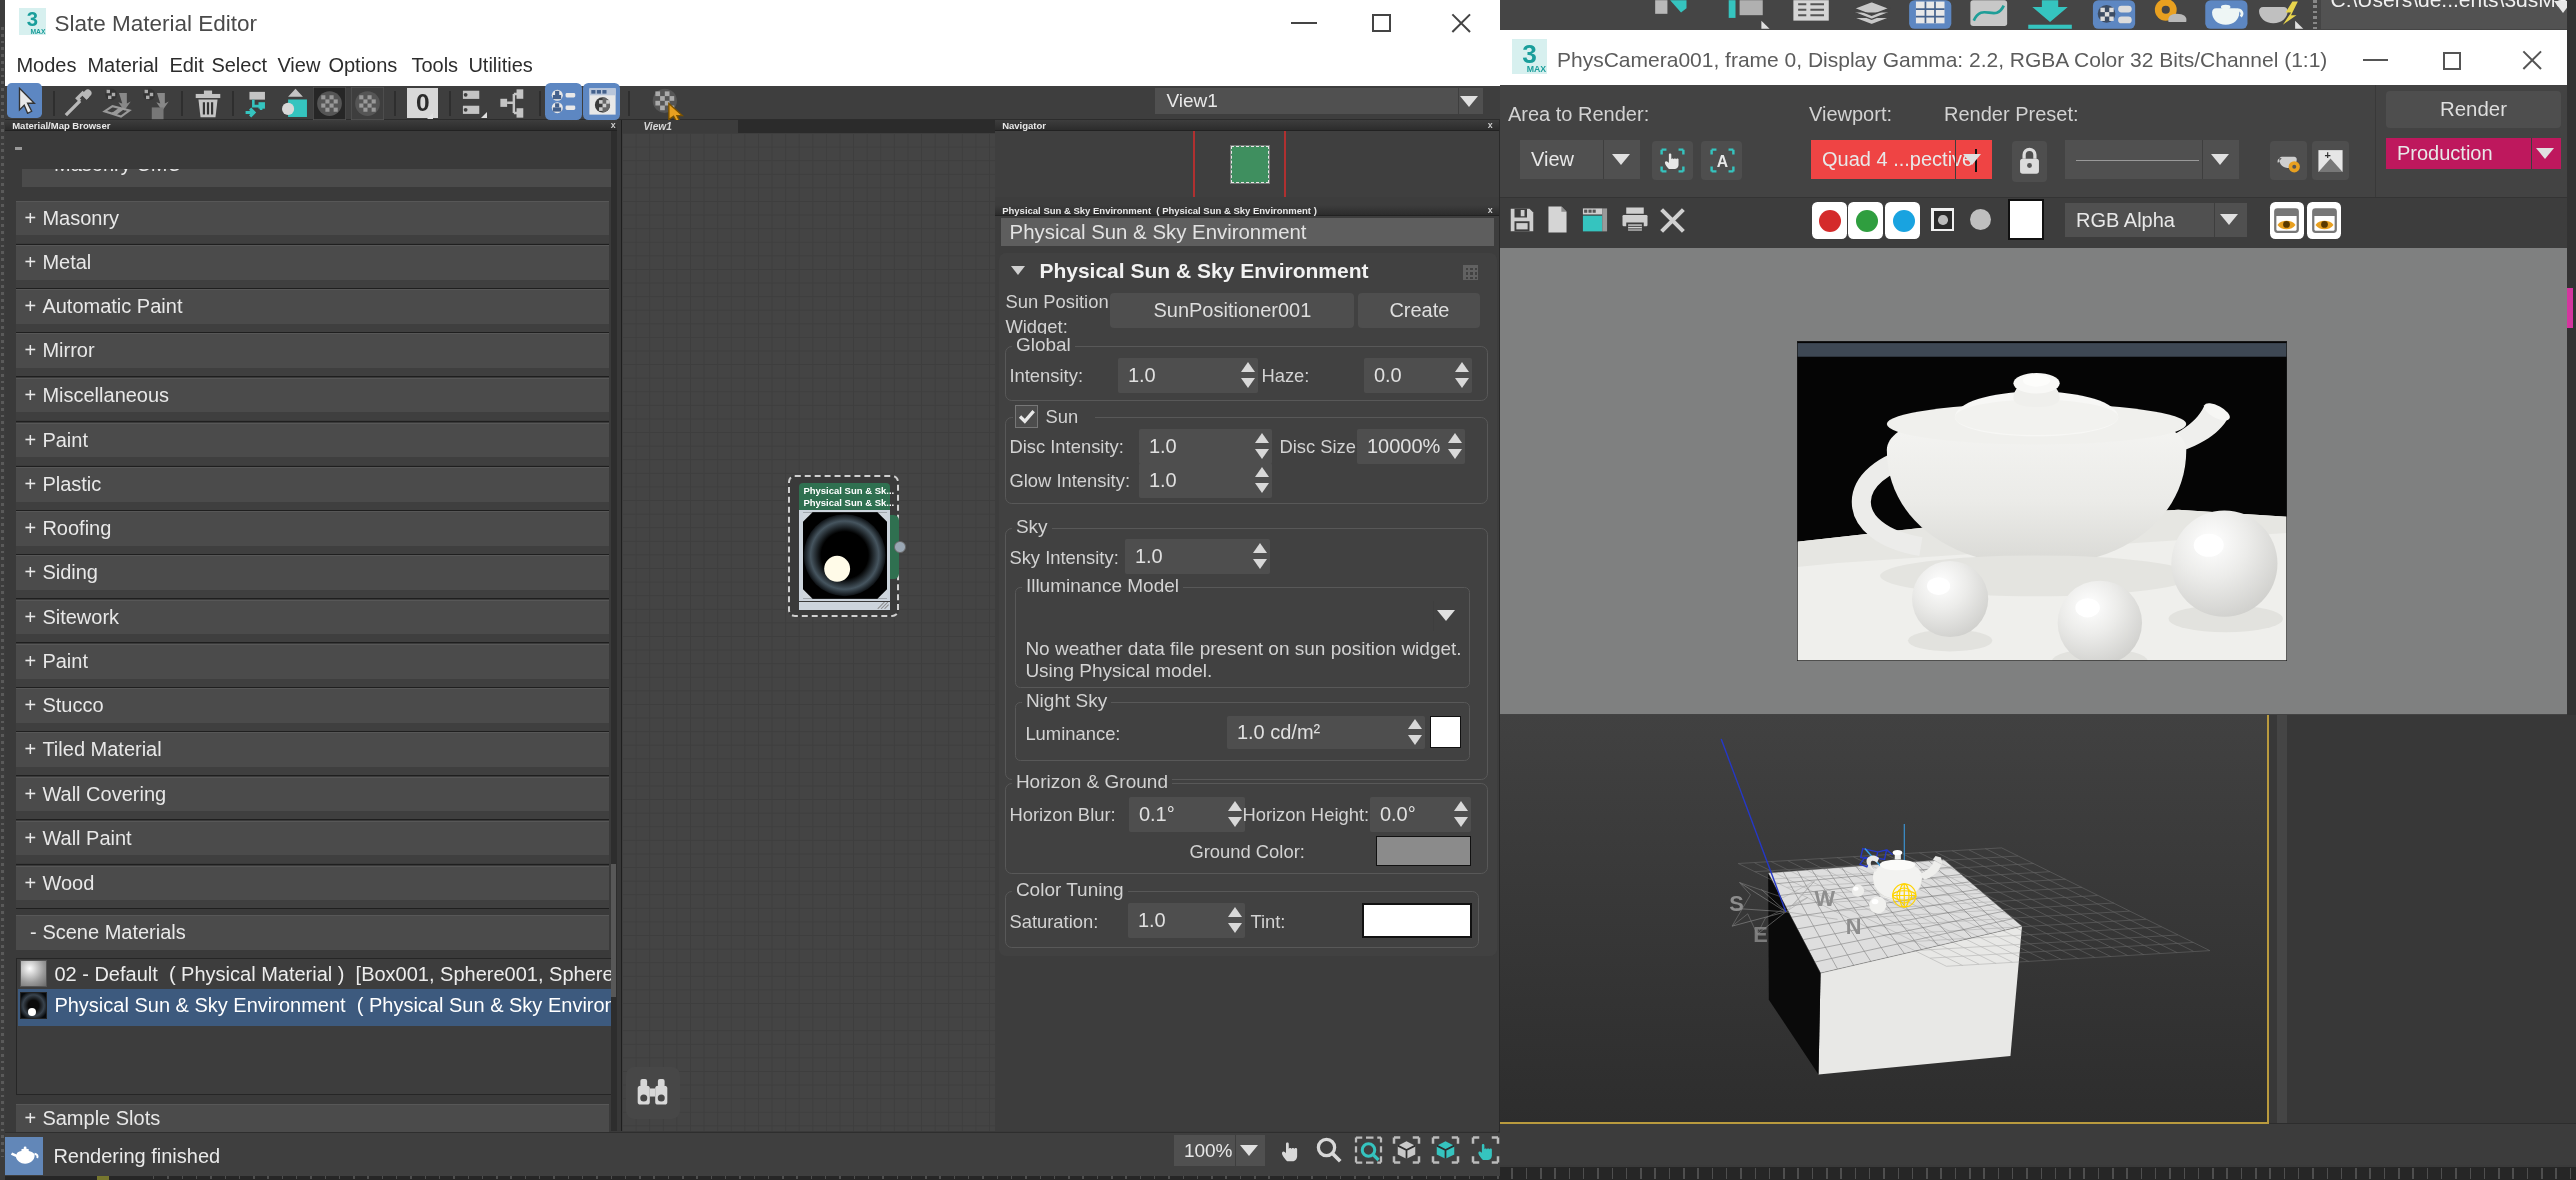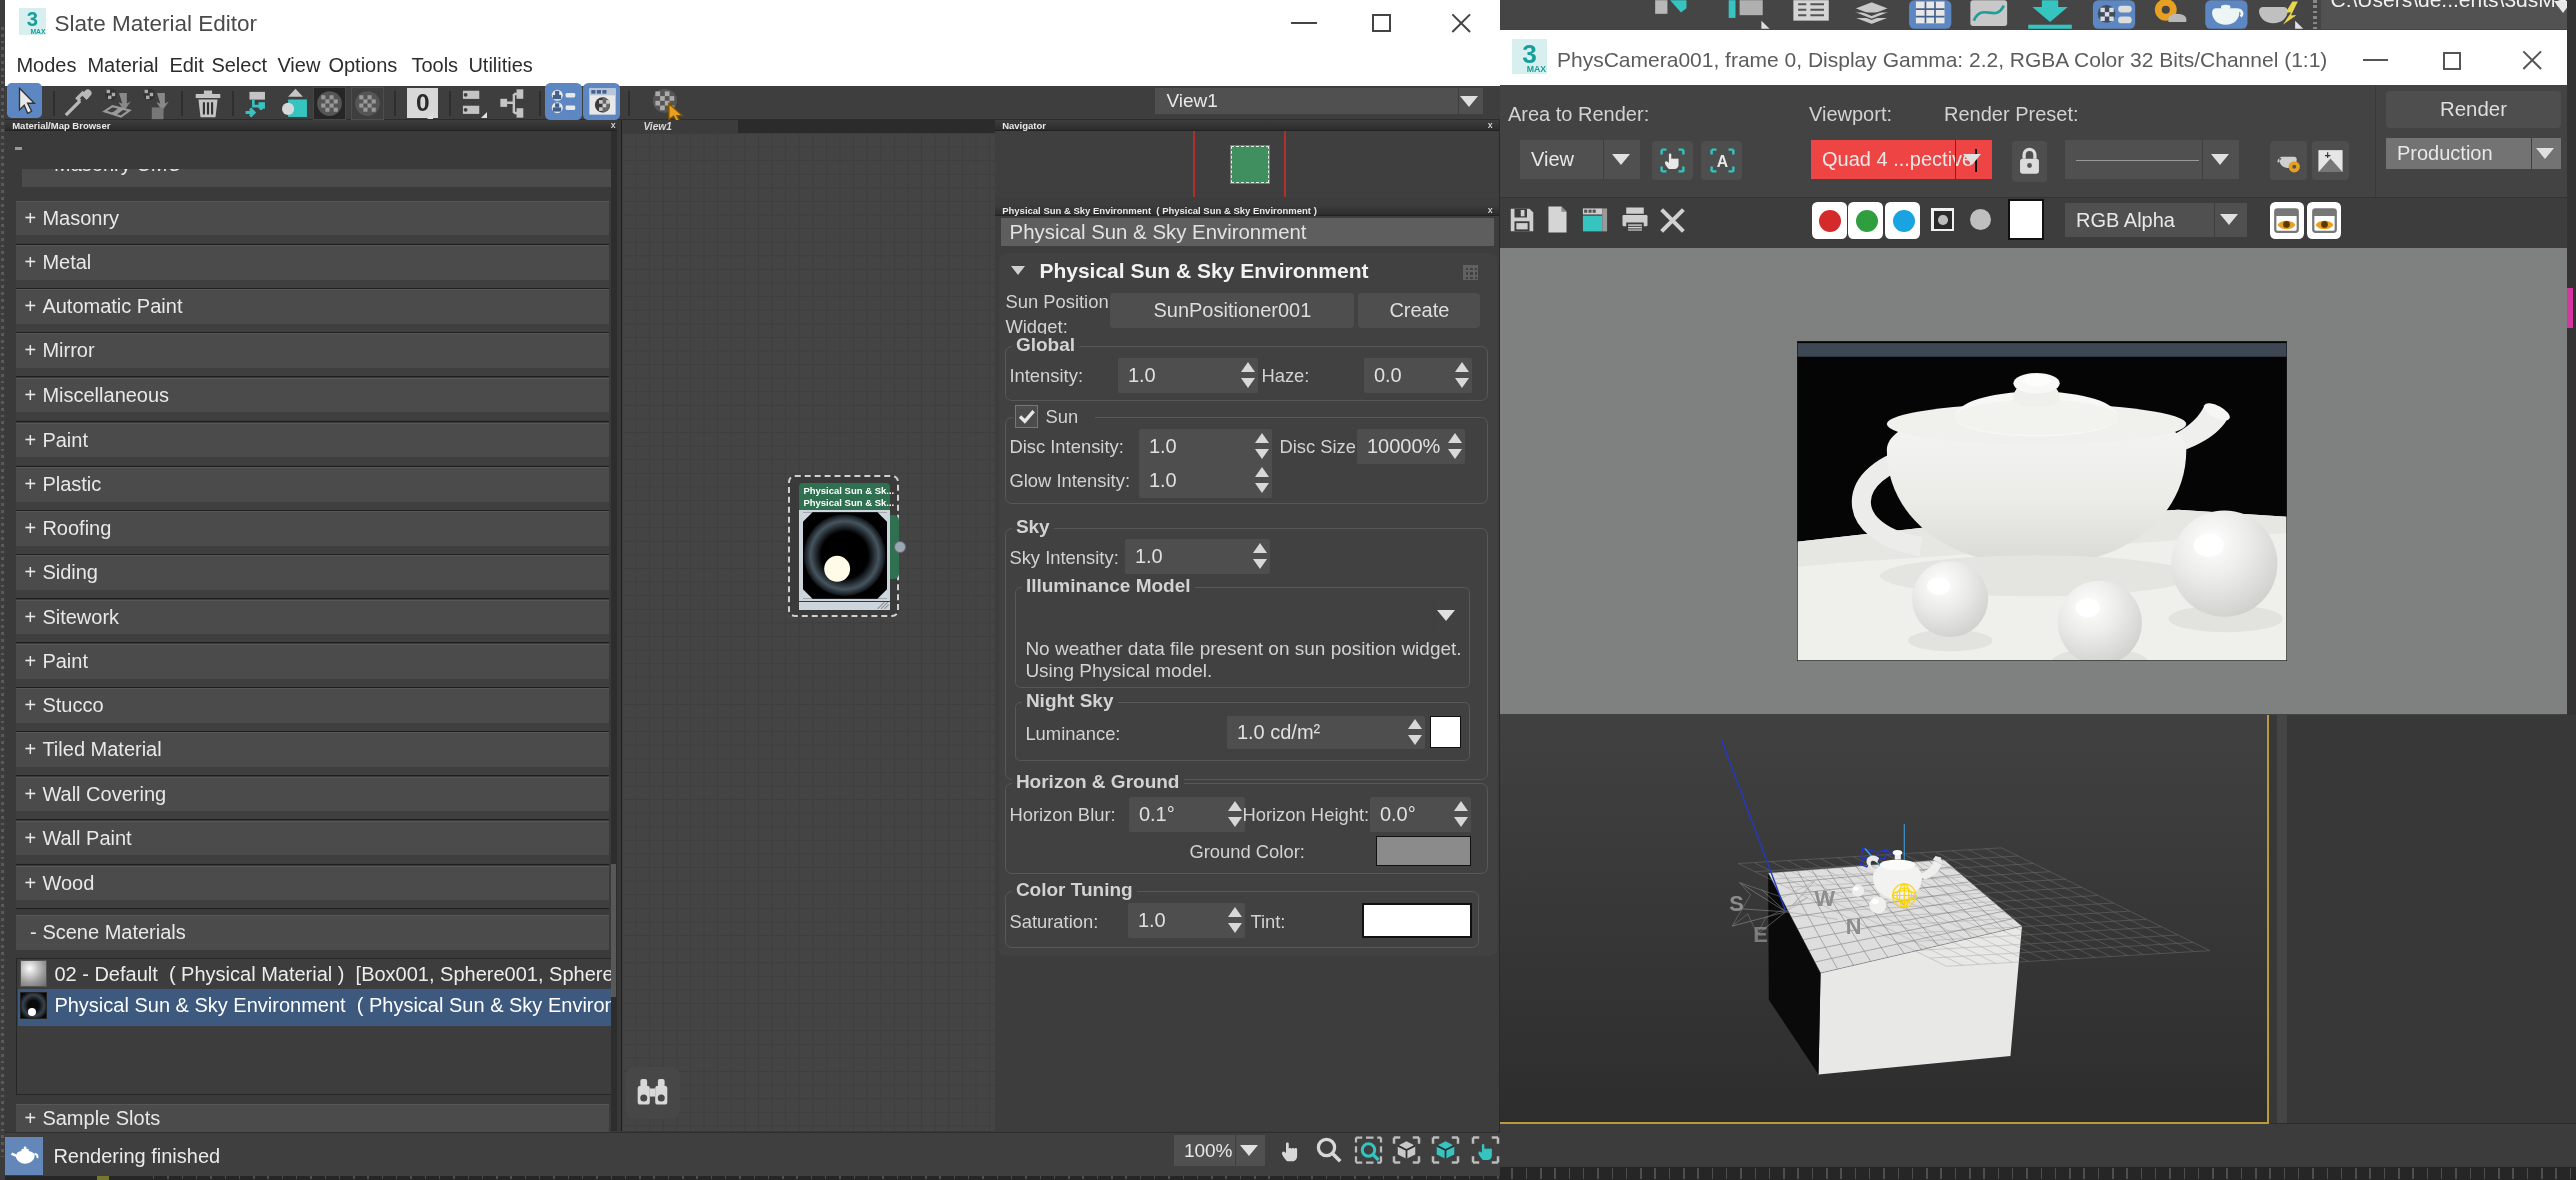--- a/index.html
+++ b/index.html
@@ -3,21 +3,21 @@
 *{margin:0;padding:0;box-sizing:border-box}
 html,body{width:2576px;height:1180px;overflow:hidden;background:#333;font-family:"Liberation Sans",sans-serif}
 .ab{position:absolute}
 #root{position:relative;width:2576px;height:1180px;overflow:hidden;background:#3a3a3a}
 .lbl{position:absolute;color:#d2d2d2;font-size:18.4px;white-space:nowrap}
 .fld{position:absolute;background:#4e4e4e;border-radius:2px;color:#e0e0e0;font-size:20px;padding-left:9.5px;overflow:hidden;white-space:nowrap}
 .sp{position:absolute;right:2.7px;width:15px;top:50%;margin-top:-15px;height:30px}
 .sp:before{content:"";position:absolute;left:0;top:1.4px;border-left:7.5px solid transparent;border-right:7.5px solid transparent;border-bottom:10.2px solid #d8d8d8}
 .sp:after{content:"";position:absolute;left:0;top:17.7px;border-left:7.5px solid transparent;border-right:7.5px solid transparent;border-top:10.2px solid #d8d8d8}
 .grp{position:absolute;border:1.4px solid #585858;border-radius:6.8px}
-.grp b{position:absolute;top:-13px;left:5.4px;background:#414141;padding:0 4.1px;font-weight:bold;color:#d2d2d2;font-size:19px;white-space:nowrap}
+.grp b{position:absolute;top:-13px;left:5.4px;background:#414141;padding:0 4.1px;font-weight:normal;color:#d2d2d2;font-size:19px;white-space:nowrap}
 .btn{position:absolute;background:#4e4e4e;border-radius:4.1px;color:#dedede;font-size:19px;text-align:center}
 .phead{position:absolute;left:0;right:0;top:0;height:11px;background:linear-gradient(#3d3d3d,#2c2c2c);border-bottom:0.7px solid #222;color:#e8e8e8;font-size:9.5px;font-weight:bold;padding-left:6.8px;line-height:11px;white-space:nowrap}
 .phx{position:absolute;top:0;right:5.4px;color:#ccc;font-size:8.8px;font-weight:bold}
 .cat{position:absolute;left:11px;width:593px;background:#4b4b4b;border-top:0.7px solid #575757;color:#e8e8e8;font-size:20px}
 .cat u{text-decoration:none;position:absolute;left:8.2px;top:5.4px}
 .cat s{text-decoration:none;position:absolute;left:26px;top:5.4px}
 .tsep{position:absolute;top:91px;width:1.4px;height:24.5px;background:#2e2e2e}
 .mb{position:absolute;color:#2c2c2c;font-size:20px;top:54px}
 </style></head><body>
 <div id="root">
@@ -128,21 +128,21 @@
       <circle cx="17" cy="17" r="1.6" fill="#555"></circle>
     </svg>
 <div class="btn" style="left:2312px;top:141px;width:37px;height:39px"></div>
 <svg class="ab" style="left:2316px;top:146px" width="29" height="30" viewBox="0 0 24 24">
       <rect x="2" y="3" width="20" height="18" fill="#e6e6e6"></rect>
       <path d="M2 21 L12 10 L22 21z" fill="#777"></path>
       <text x="7" y="10" font-size="9" font-weight="bold" fill="#333" font-family="Liberation Sans">+</text>
     </svg>
 <div class="ab" style="left:2375px;top:85px;width:1.4px;height:112px;background:#393939"></div>
 <div class="btn" style="left:2386px;top:91px;width:175px;height:37px;font-size:20.4px;line-height:37px">Render</div>
-<div class="ab" style="left:2386px;top:138px;width:175px;height:31px;background:#737373;color:#e8e8e8;font-size:20px;line-height:31px;padding-left:11px;white-space:nowrap;overflow:hidden">Production</div>
+<div class="ab" style="left:2386px;top:138px;width:175px;height:31px;background:#be185d;color:#e8e8e8;font-size:20px;line-height:31px;padding-left:11px;white-space:nowrap;overflow:hidden">Production</div>
     <div class="ab" style="left:2531px;top:138px;width:30px;height:31px;border-left:1.4px solid #3e3e3e"></div>
     <div class="ab" style="left:2536px;top:148px;border-left:9.5px solid transparent;border-right:9.5px solid transparent;border-top:11.6px solid #e0e0e0"></div>
 <div class="ab" style="left:1500px;top:197px;width:1070px;height:51px;background:#3d3d3d;border-top:1.4px solid #343434"></div>
 <svg class="ab" style="left:1507px;top:205px" width="30" height="30" viewBox="0 0 24 24">
       <path d="M3 3h15l3 3v15H3z" fill="#cfcfcf"></path>
       <rect x="6" y="3" width="10" height="7" fill="#3d3d3d"></rect>
       <rect x="11" y="4" width="3" height="5" fill="#cfcfcf"></rect>
       <rect x="6" y="13" width="12" height="8" fill="#3d3d3d"></rect>
       <rect x="7.5" y="14.5" width="9" height="5" fill="#cfcfcf"></rect>
     </svg>

